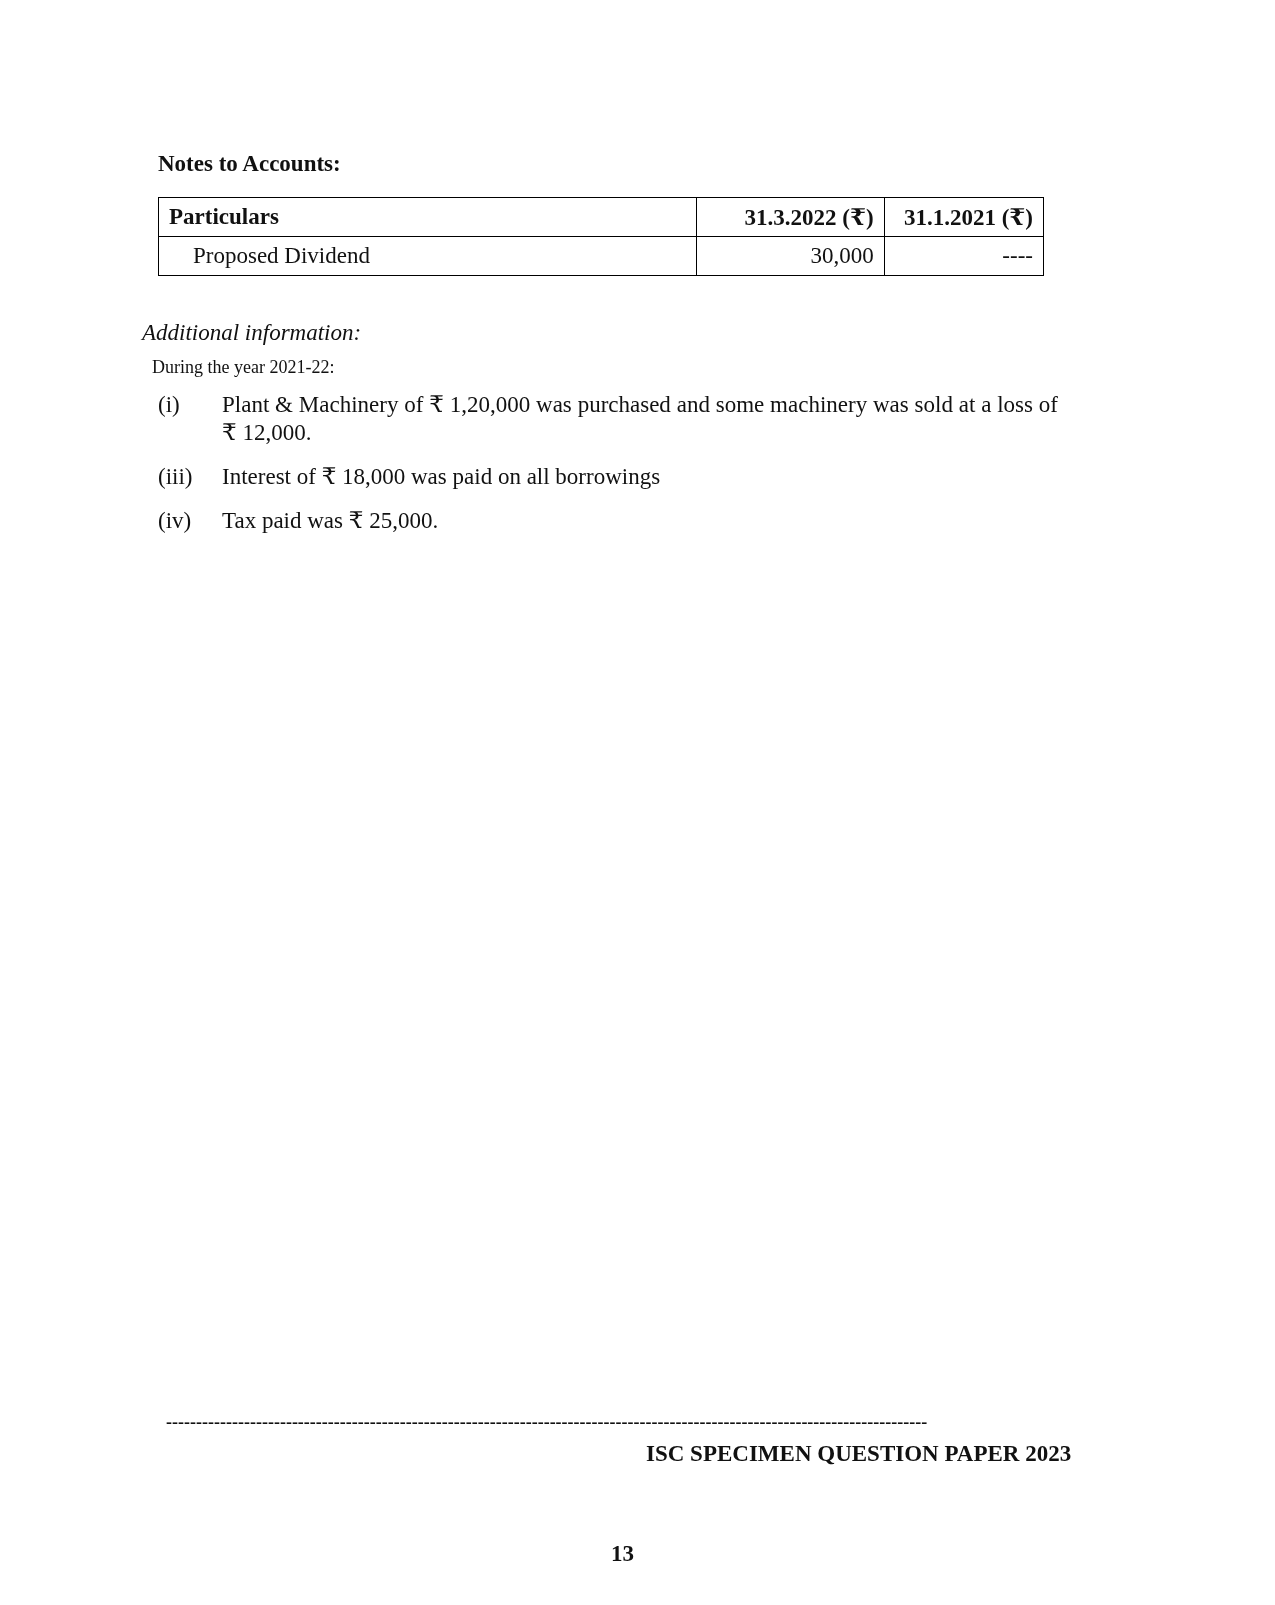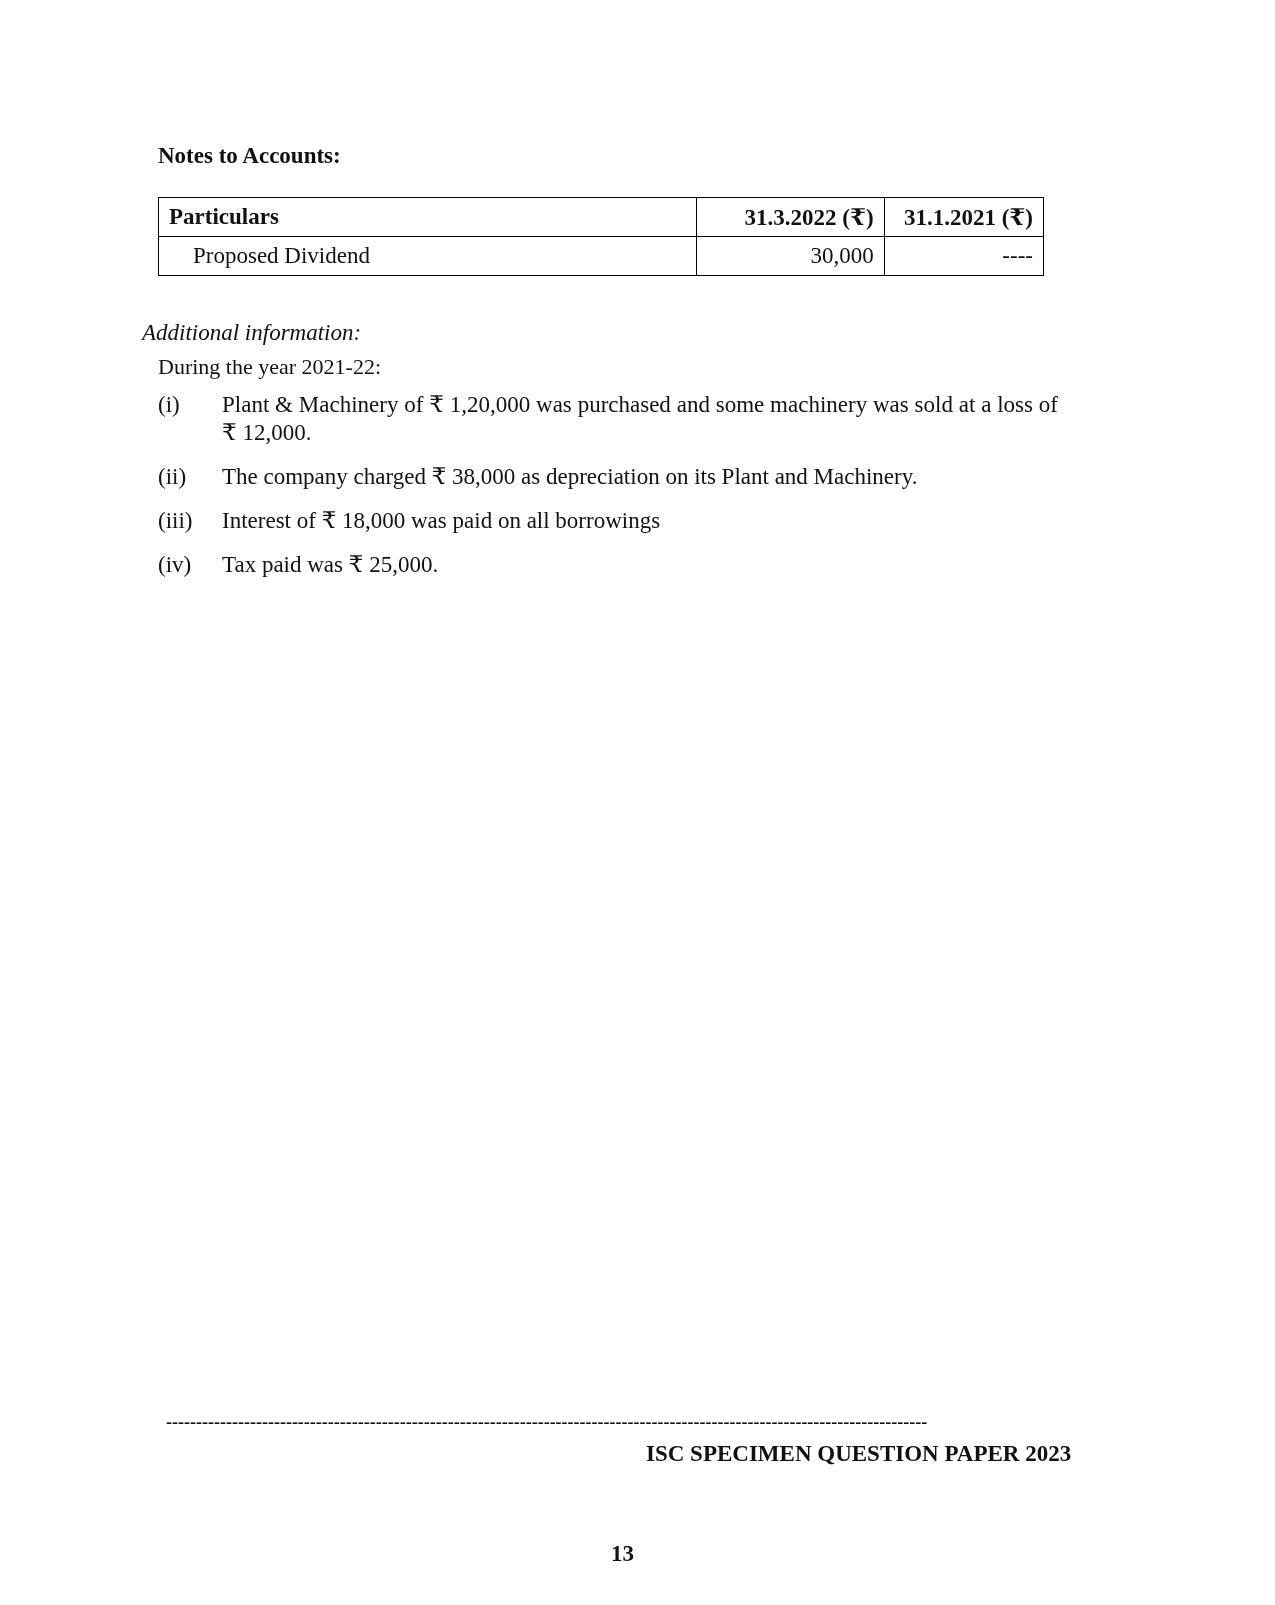--- a/index.html
+++ b/index.html
@@ -11,21 +11,21 @@
       width: 1275px;
       height: 1605px;
       position: relative;
       font-family: "Liberation Serif", "DejaVu Serif", serif;
       color: #111111;
       overflow: hidden;
     }
     .notes-heading {
       position: absolute;
       left: 158px;
-      top: 142px;
+      top: 150px;
       font-size: 23px;
       font-weight: bold;
       line-height: 28px;
       margin: 0;
     }
     table.notes-table {
       position: absolute;
       left: 158px;
       top: 197px;
       width: 886px;
@@ -66,23 +66,23 @@
       position: absolute;
       left: 142px;
       top: 318px;
       font-size: 23px;
       font-style: italic;
       line-height: 30px;
       margin: 0;
     }
     .during {
       position: absolute;
-      left: 158px;
+      left: 152px;
       top: 352px;
-      font-size: 22px;
+      font-size: 18px;
       line-height: 30px;
       margin: 0;
     }
     .info-list {
       position: absolute;
       left: 158px;
       top: 391px;
       width: 900px;
       margin: 0;
       padding: 0;
@@ -156,24 +156,20 @@
 
 <p class="addl-heading">Additional information:</p>
 <p class="during">During the year 2021-22:</p>
 
 <ul class="info-list">
   <li class="info-item">
     <span class="info-marker">(i)</span>
     <span class="info-text">Plant &amp; Machinery of ₹ 1,20,000 was purchased and some machinery was sold at a loss of ₹ 12,000.</span>
   </li>
   <li class="info-item">
-    <span class="info-marker">(ii)</span>
-    <span class="info-text">The company charged ₹ 38,000 as depreciation on its Plant and Machinery.</span>
-  </li>
-  <li class="info-item">
     <span class="info-marker">(iii)</span>
     <span class="info-text">Interest of ₹ 18,000 was paid on all borrowings</span>
   </li>
   <li class="info-item">
     <span class="info-marker">(iv)</span>
     <span class="info-text">Tax paid was ₹ 25,000.</span>
   </li>
 </ul>
 
 <div class="footer-rule">-------------------------------------------------------------------------------------------------------------------------------</div>

